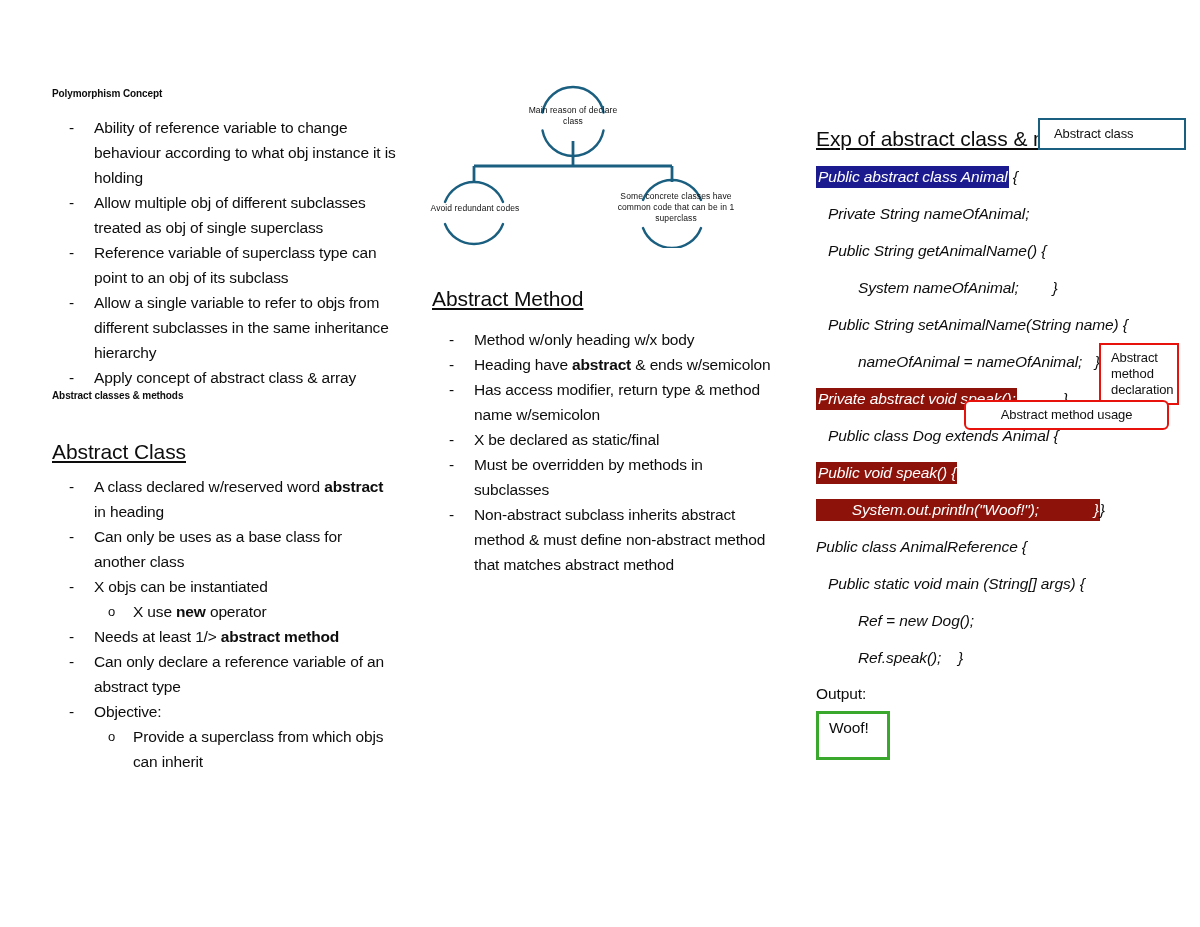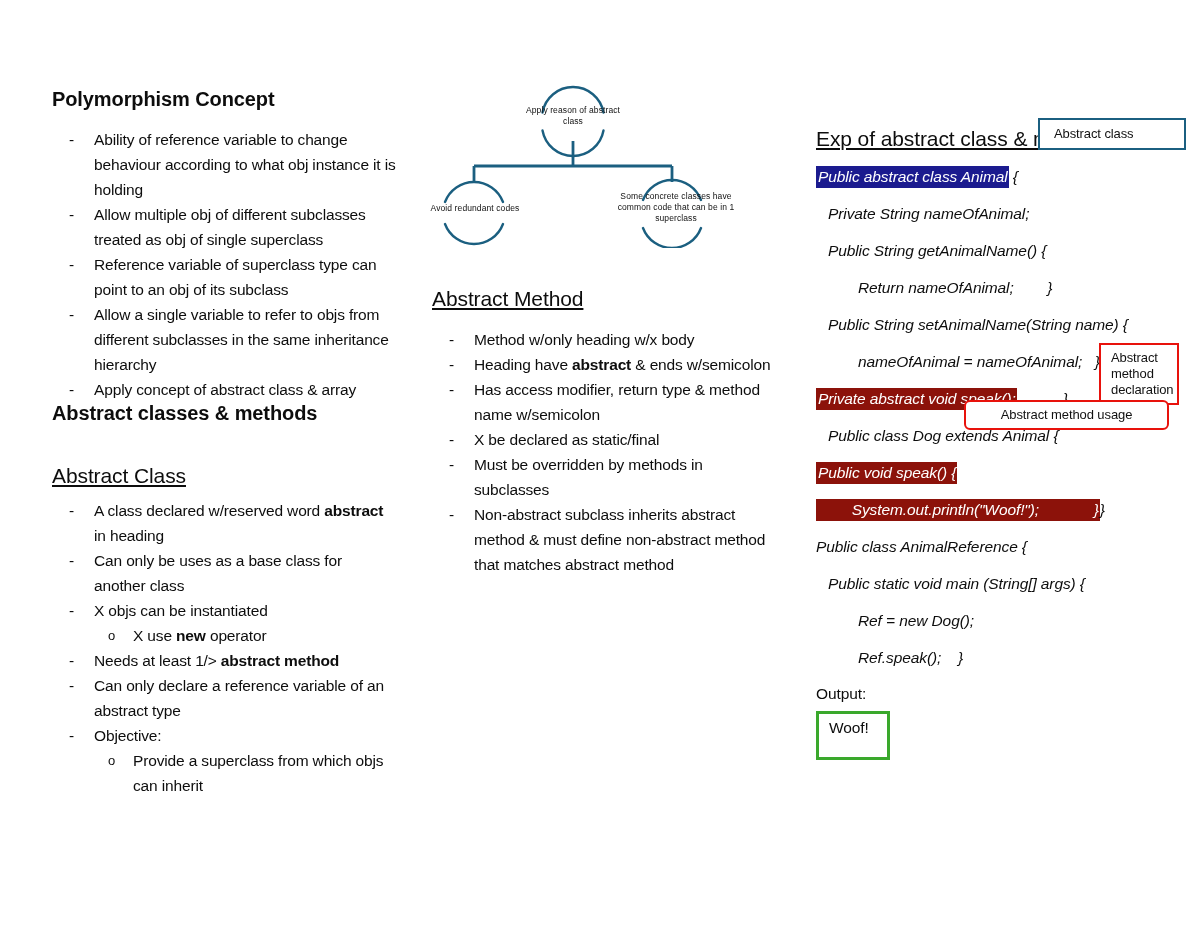--- a/index.html
+++ b/index.html
@@ -22,21 +22,21 @@
 
   
   .h-underline {
     font-weight: bold;
     font-size: 15.5px;
     text-decoration: underline;
     letter-spacing: -0.1px;
   }
   .h-plain-bold {
     font-weight: bold;
-    font-size: 20px;
+    font-size: 10px;
     letter-spacing: -0.1px;
   }
   .h-sub-underline {
     font-weight: normal;
     font-size: 21px;
     text-decoration: underline;
     letter-spacing: -0.1px;
     margin-top: 39px;
   }
 
@@ -211,21 +211,21 @@
           <path d="M 13 124 A 31 31 0 0 1 71 124"></path>
           <path d="M 13 146 A 31 31 0 0 0 71 146"></path>
         </g>
 
         <g fill="none" stroke="#1b5f80" stroke-width="2.4" stroke-linecap="round">
           <path d="M 211 122 A 31 31 0 0 1 269 122"></path>
           <path d="M 211 150 A 31 31 0 0 0 269 150"></path>
         </g>
       </svg>
 
-      <div class="dnode-text" style="left:86px; top:27px; width:110px;">Apply reason of abstract class</div>
+      <div class="dnode-text" style="left:86px; top:27px; width:110px;">Main reason of declare class</div>
       <div class="dnode-text" style="left:-12px; top:125px; width:110px;">Avoid redundant codes</div>
       <div class="dnode-text" style="left:185px; top:113px; width:118px;">Some concrete classes have common code that can be in 1 superclass</div>
     </div>
 
     <div style="margin-top:22px; margin-bottom:16px;">
       <div class="h-sub-underline">Abstract Method</div>
     </div>
 
     <ul class="bullets" id="mid-b1">
         <li><span class="dash">-</span>Method w/only heading w/x body</li>
@@ -240,21 +240,21 @@
   <div class="col-right">
 
     <div style="margin-bottom:16px;">
       <div class="h-sub-underline">Exp of abstract class &amp; method</div>
     </div>
 
     <div id="code-listing" style="position:relative;">
         <div class="code-line"><span class="hl hl-blue">Public abstract class Animal</span><span class="tailbrace"> {</span></div>
         <div class="code-line ind1">Private String nameOfAnimal;</div>
         <div class="code-line ind1">Public String getAnimalName() {</div>
-        <div class="code-line ind2">Return nameOfAnimal;        }</div>
+        <div class="code-line ind2">System nameOfAnimal;        }</div>
         <div class="code-line ind1">Public String setAnimalName(String name) {</div>
         <div class="code-line ind2">nameOfAnimal = nameOfAnimal;   }</div>
         <div class="code-line"><span class="hl hl-red">Private abstract void speak();</span><span class="tailbrace">           }</span></div>
         <div class="code-line ind1">Public class Dog extends Animal {</div>
         <div class="code-line"><span class="hl hl-red">Public void speak() {</span></div>
         <div class="code-line"><span class="hl hl-red">        System.out.println("Woof!");             }</span><span class="tailbrace">}</span></div>
         <div class="code-line">Public class AnimalReference {</div>
         <div class="code-line ind1">Public static void main (String[] args) {</div>
         <div class="code-line ind2">Ref = new Dog();</div>
         <div class="code-line ind2">Ref.speak();    }</div>

